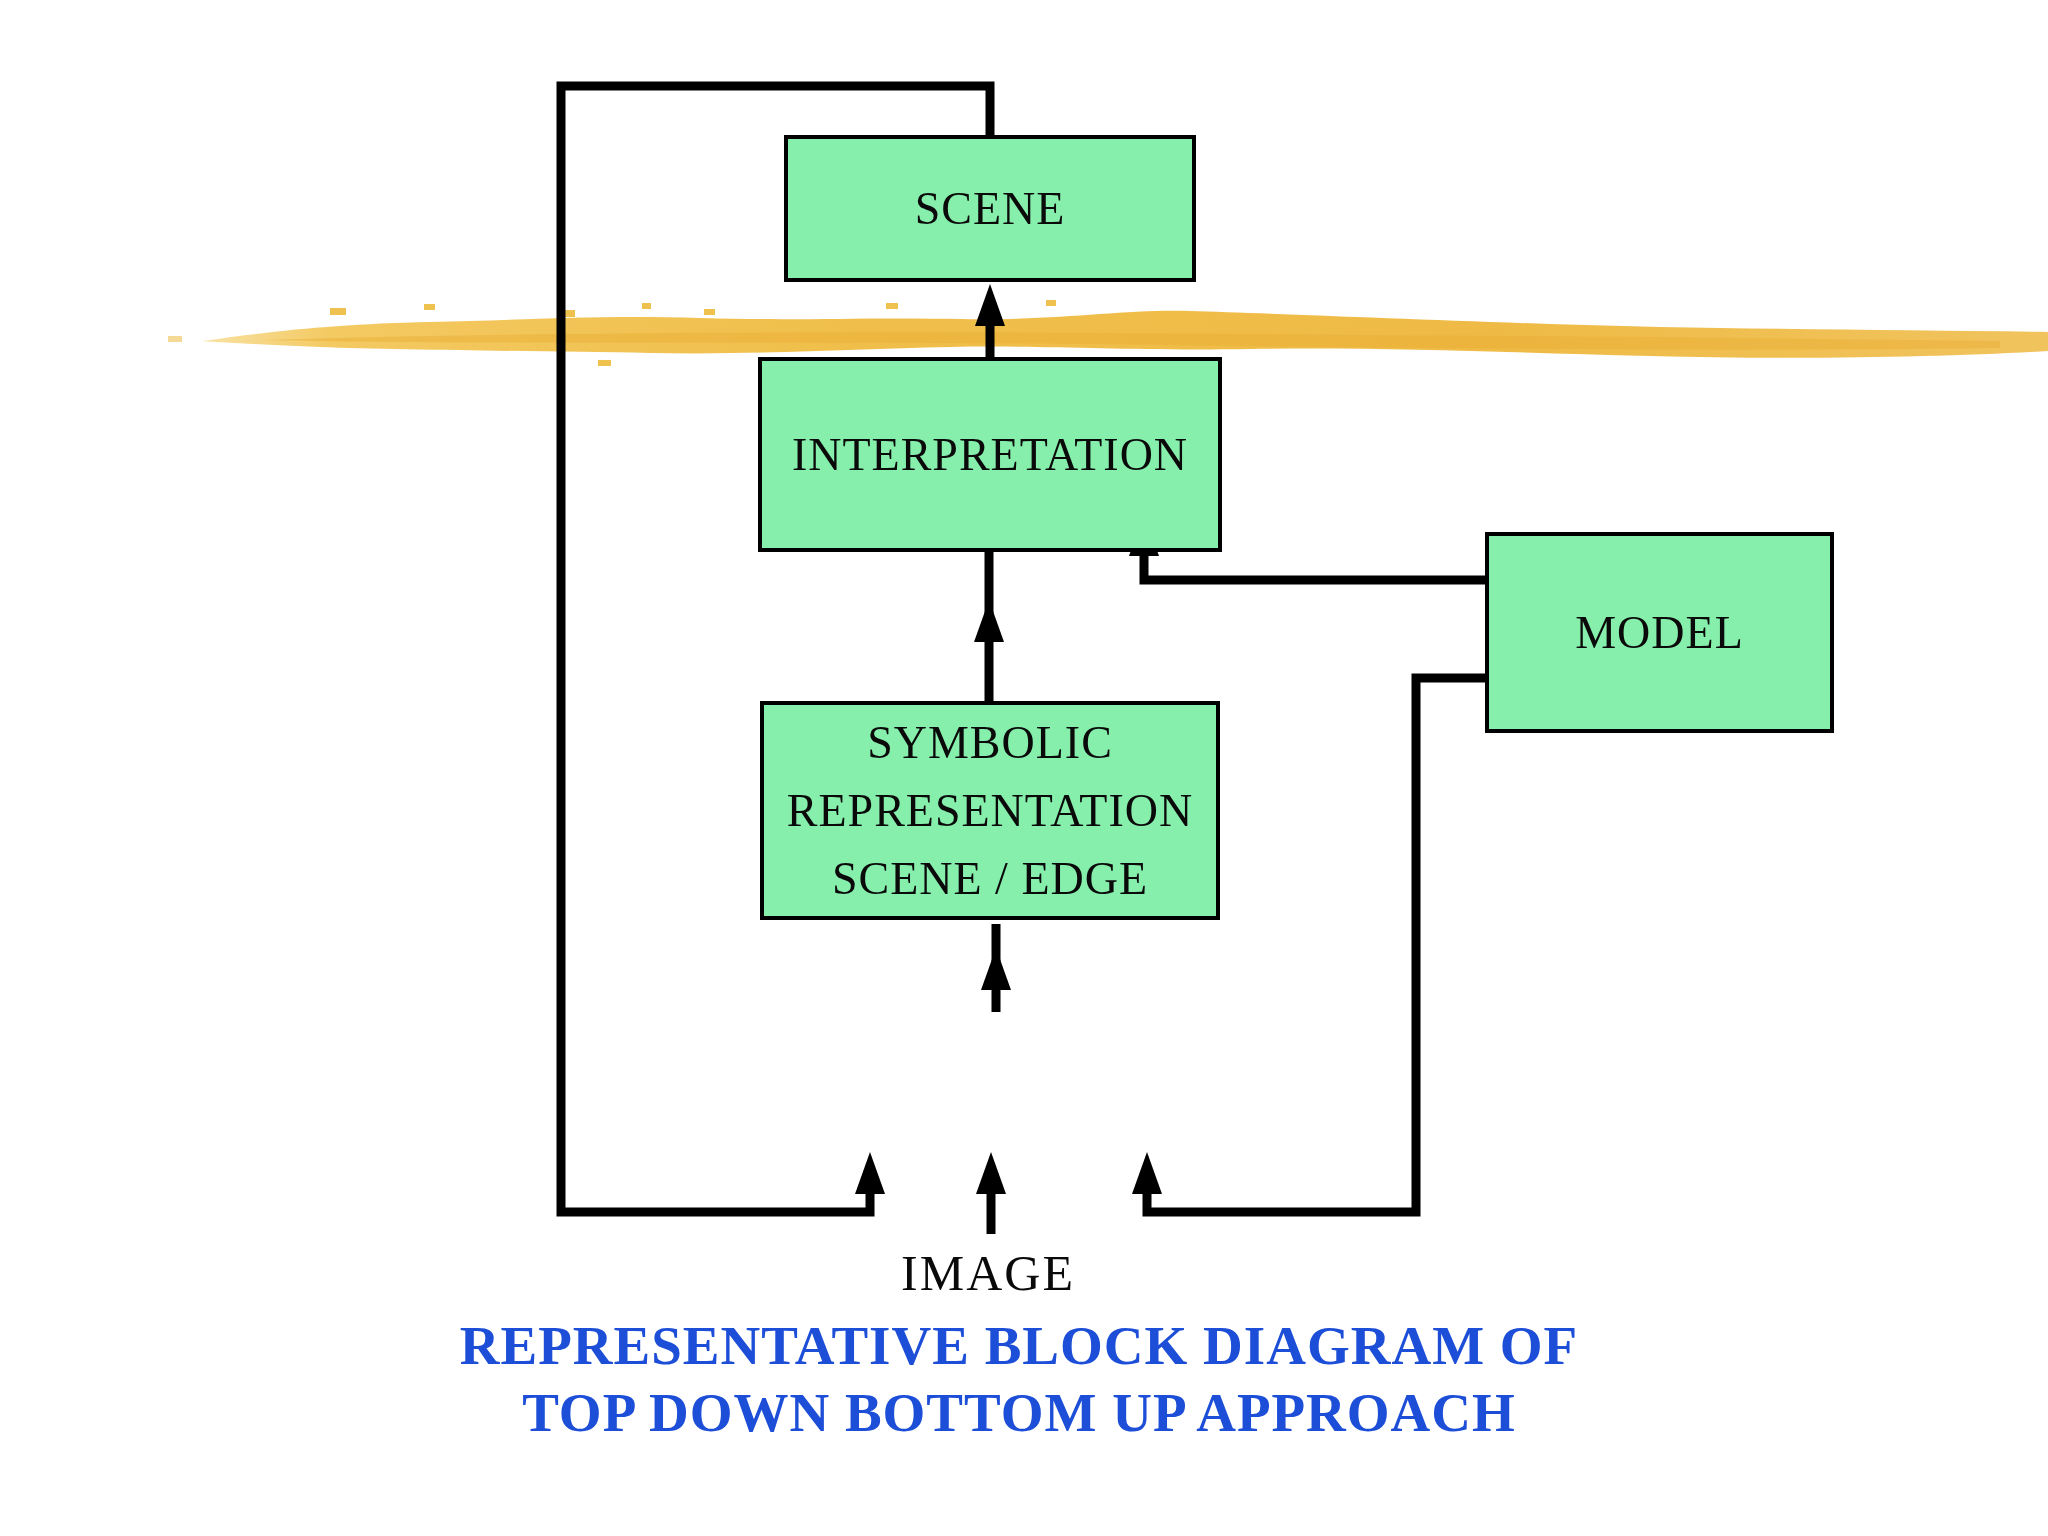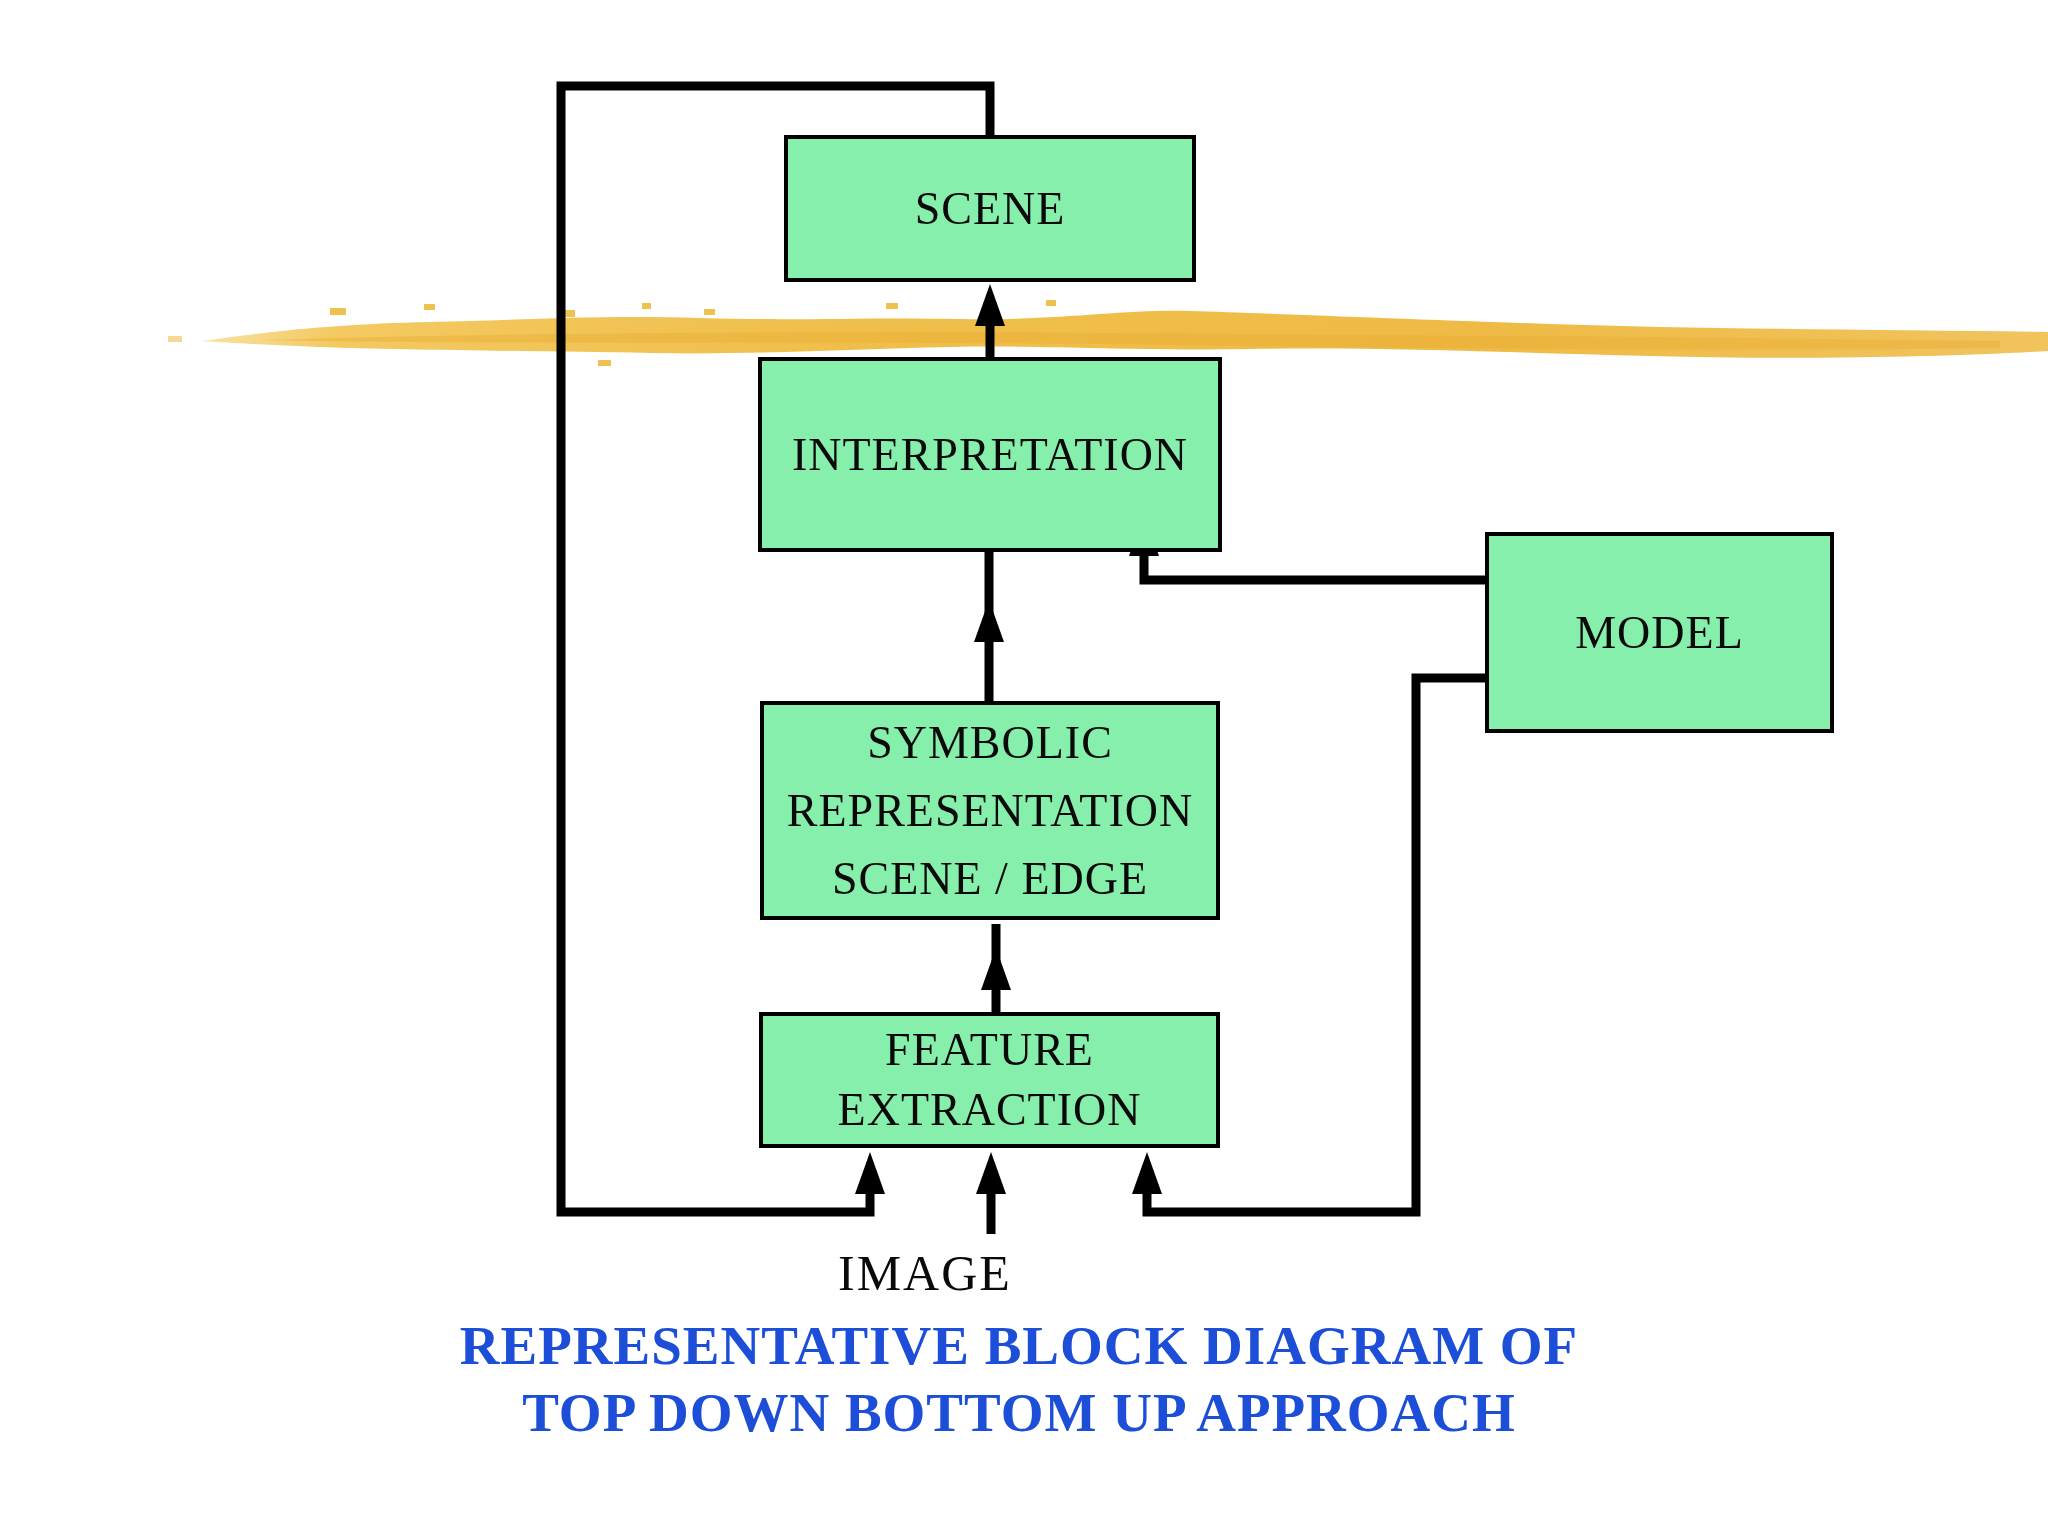--- a/index.html
+++ b/index.html
@@ -43,21 +43,21 @@
   #box-model               { left: 1485px; top: 532px; width: 349px; height: 201px; line-height: 60px; align-items: center; }
   #box-symbolic            { left: 760px;  top: 701px; width: 460px; height: 219px; line-height: 68px; }
   #box-feature-extraction  { left: 759px;  top: 1012px; width: 461px; height: 136px; line-height: 60px; }
 
   .image-label {
     position: absolute;
     z-index: 3;
     left: 838px;
     top: 1244px;
     width: 300px;
-    text-align: left;
+    text-align: center;
     font-size: 50px;
     color: #0a0a0a;
     letter-spacing: 2px;
   }
   .caption {
     position: absolute;
     z-index: 3;
     left: 0;
     top: 1312px;
     width: 2038px;
@@ -153,24 +153,20 @@
   <div class="dbox" id="box-model">
     <div class="bline">MODEL</div>
   </div>
 
   <div class="dbox" id="box-symbolic">
     <div class="bline">SYMBOLIC</div>
     <div class="bline">REPRESENTATION</div>
     <div class="bline">SCENE / EDGE</div>
   </div>
 
-  <div class="dbox" id="box-feature-extraction">
-    <div class="bline">FEATURE</div>
-    <div class="bline">EXTRACTION</div>
-  </div>
 
   <div class="image-label">IMAGE</div>
 
   <div class="caption">
     <div>REPRESENTATIVE BLOCK DIAGRAM OF</div>
     <div>TOP DOWN BOTTOM UP APPROACH</div>
   </div>
 
 </div>
 

